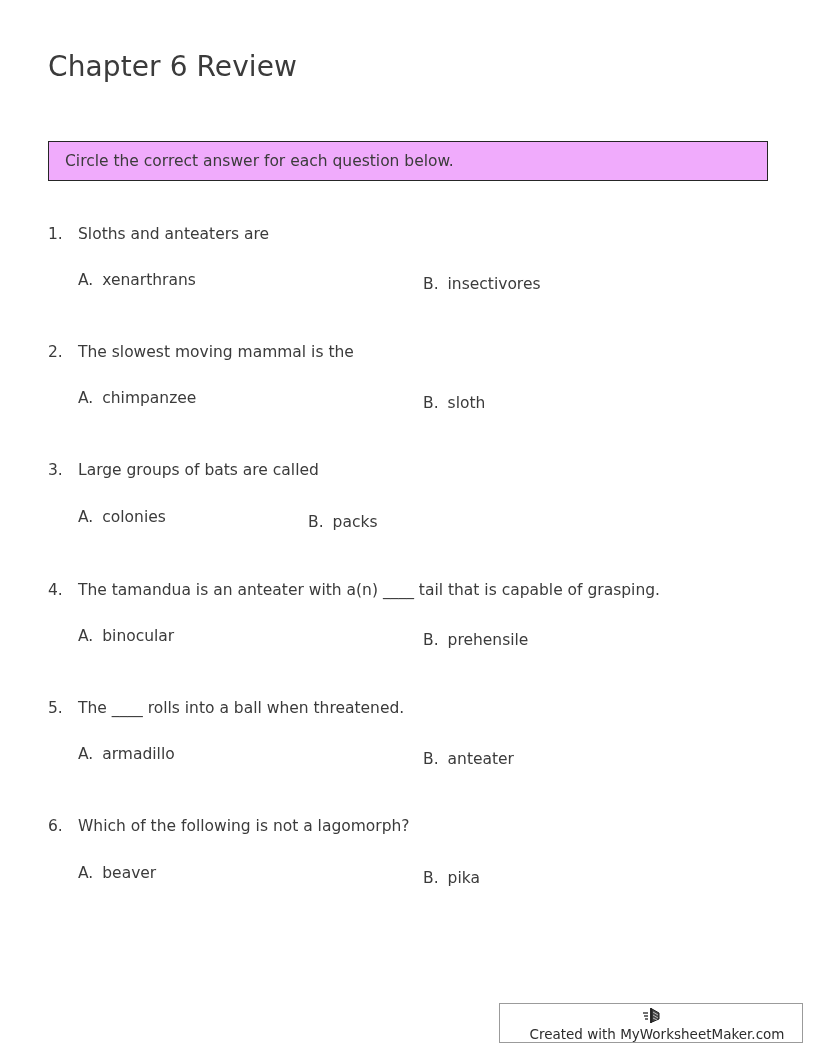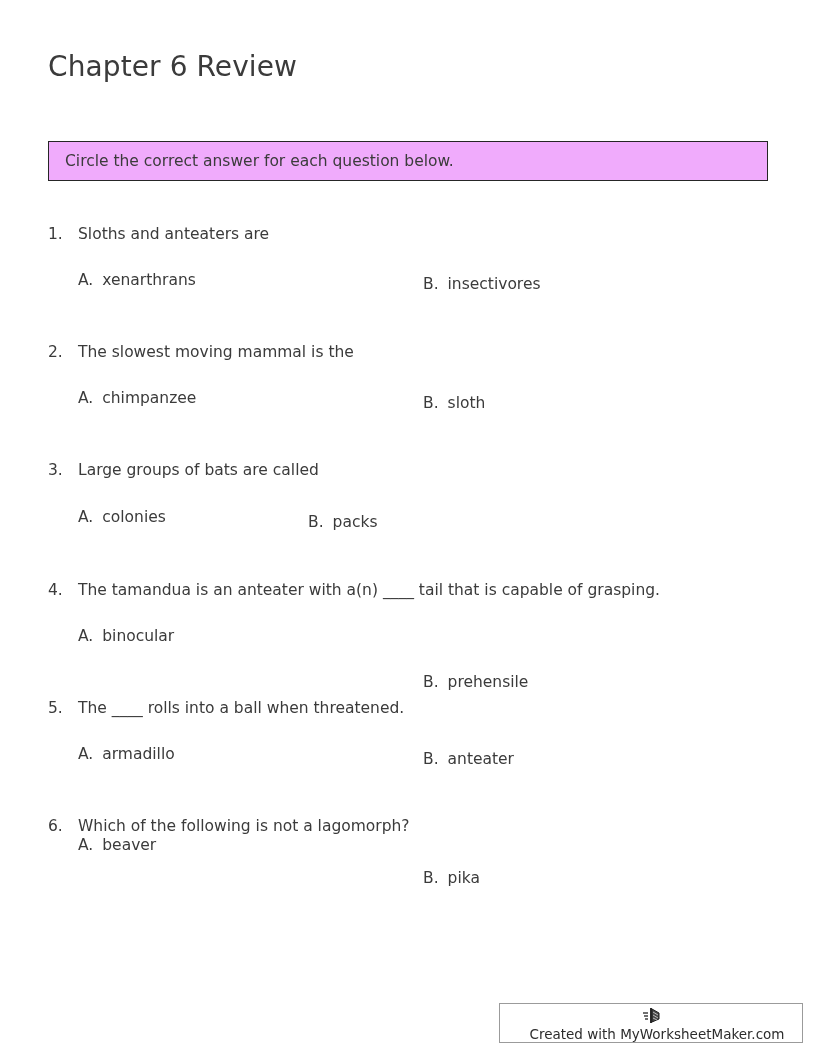--- a/index.html
+++ b/index.html
@@ -159,40 +159,40 @@
     <span class="opt-letter">B.</span><span>packs</span>
   </div>
 
   <div class="question" style="top:581px;">
     <span class="q-num">4.</span>
     <span class="q-text">The tamandua is an anteater with a(n) ____ tail that is capable of grasping.</span>
   </div>
   <div class="opt" style="left:78px; top:627px;">
     <span class="opt-letter">A.</span><span>binocular</span>
   </div>
-  <div class="opt" style="left:423px; top:631px;margin-top:42px;">
+  <div class="opt" style="left:423px; top:631px;">
     <span class="opt-letter">B.</span><span>prehensile</span>
   </div>
 
   <div class="question" style="top:699px;">
     <span class="q-num">5.</span>
     <span class="q-text">The ____ rolls into a ball when threatened.</span>
   </div>
   <div class="opt" style="left:78px; top:745px;">
     <span class="opt-letter">A.</span><span>armadillo</span>
   </div>
   <div class="opt" style="left:423px; top:750px;">
     <span class="opt-letter">B.</span><span>anteater</span>
   </div>
 
   <div class="question" style="top:817px;">
     <span class="q-num">6.</span>
     <span class="q-text">Which of the following is not a lagomorph?</span>
   </div>
-  <div class="opt" style="left:78px; top:836px;">
+  <div class="opt" style="left:78px; top:864px;">
     <span class="opt-letter">A.</span><span>beaver</span>
   </div>
   <div class="opt" style="left:423px; top:869px;">
     <span class="opt-letter">B.</span><span>pika</span>
   </div>
 
   <div class="footer-badge">
     <span class="footer-logo">
       <svg width="22" height="22" viewBox="0 0 22 22" xmlns="http://www.w3.org/2000/svg">
         <line x1="1" y1="9" x2="6" y2="9" stroke="#333333" stroke-width="1.4"></line>

